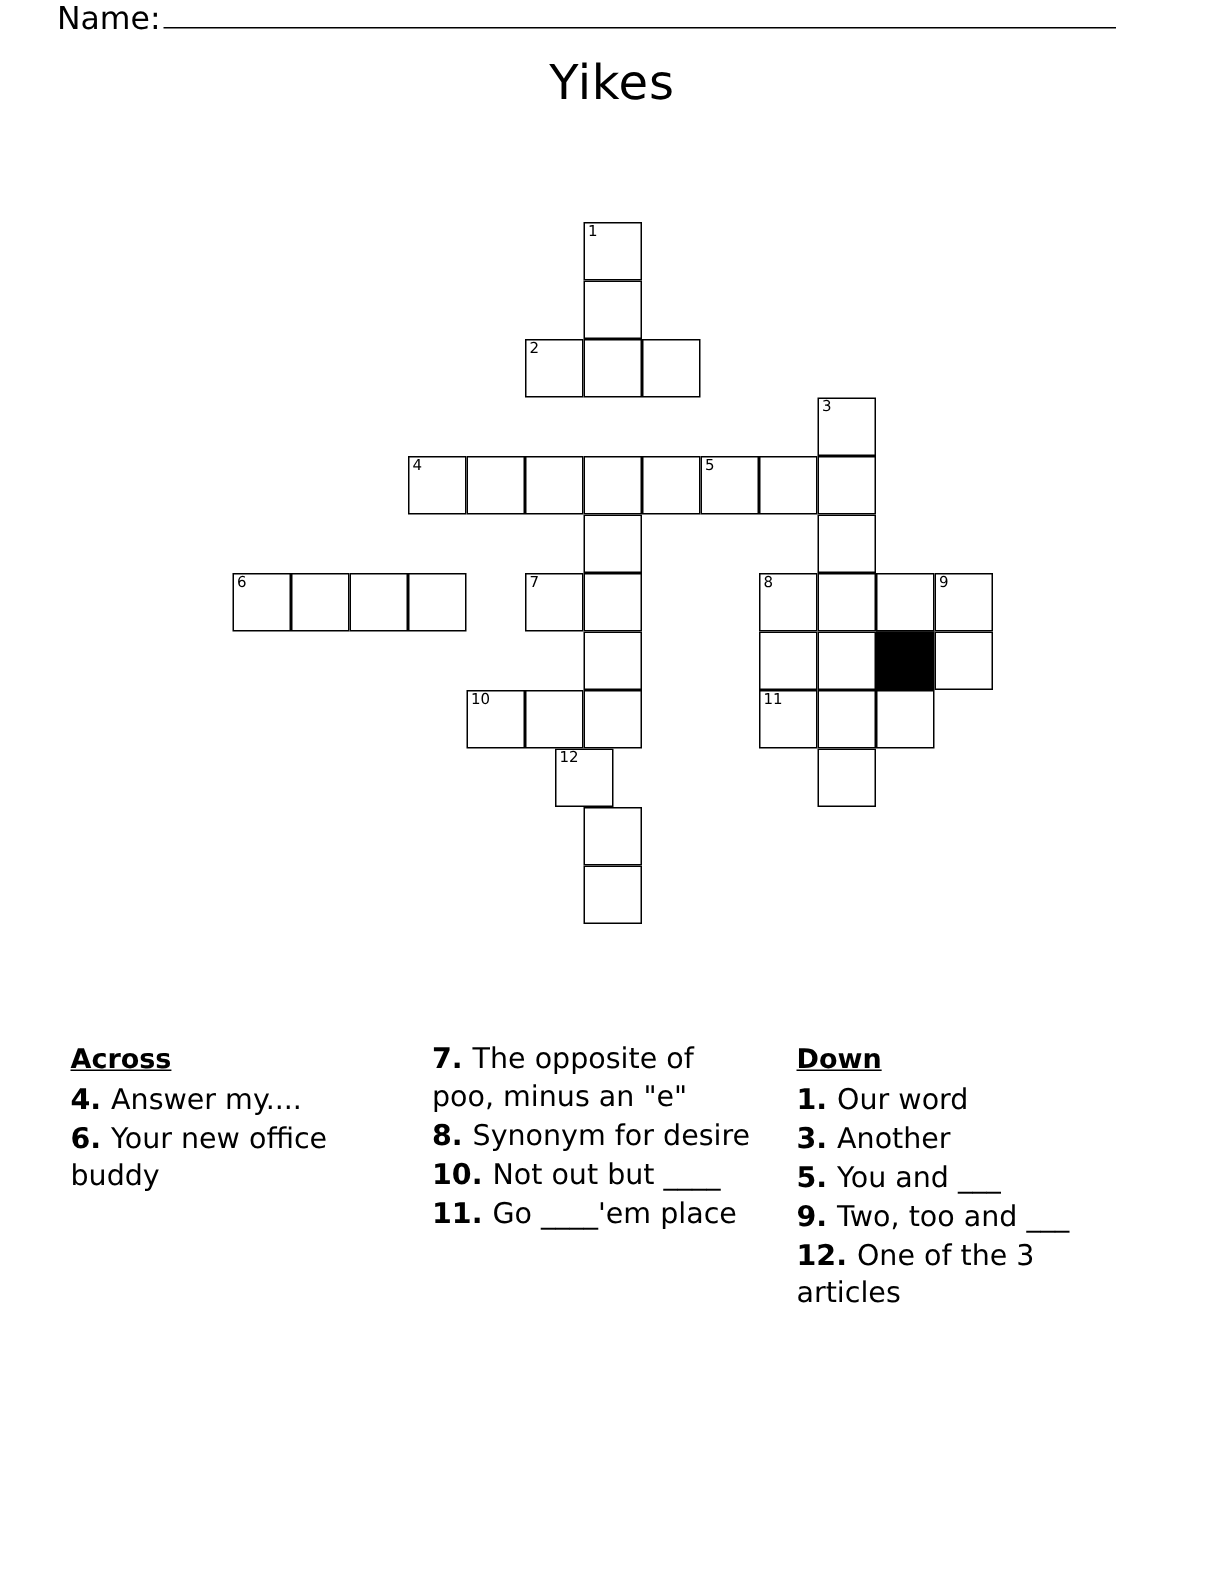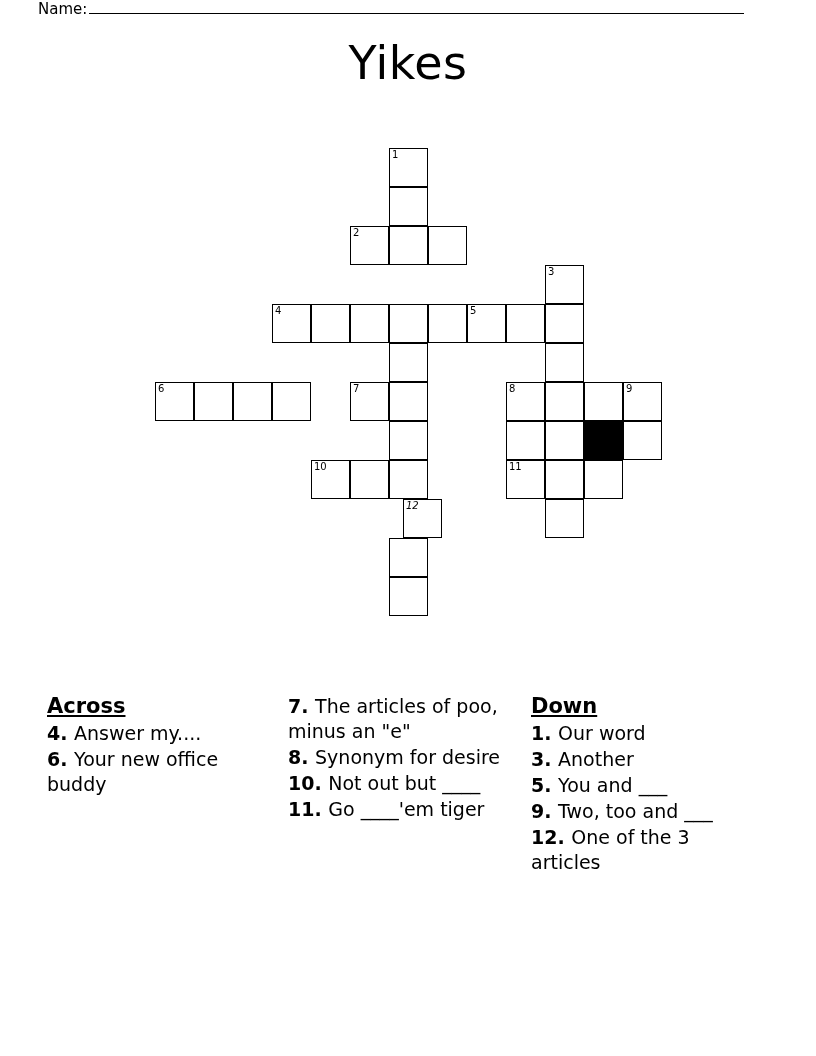--- a/index.html
+++ b/index.html
@@ -17,40 +17,40 @@
   }
 
   
   .name-row {
     position: absolute;
     top: 0px;
     left: 38px;
     width: 706px;
     display: flex;
     align-items: baseline;
-    font-size: 15px;
+    font-size: 21px;
   }
   .name-label {
     white-space: nowrap;
   }
   .name-rule {
     flex: 1;
     border-bottom: 1px solid #000;
     margin-left: 2px;
     height: 13px;
   }
 
   
   .puzzle-title {
     position: absolute;
     top: 36px;
     left: 0;
     width: 816px;
     text-align: center;
-    font-size: 46px;
+    font-size: 32px;
     font-weight: normal;
     letter-spacing: 0.5px;
   }
 
   
   #grid-wrap {
     position: absolute;
     top: 148px;
     left: 0;
     width: 816px;
@@ -90,21 +90,21 @@
     font-size: 19px;
     line-height: 25px;
   }
   .clue-col.col1 { left: 47px; width: 215px; }
   .clue-col.col2 { left: 288px; width: 215px; }
   .clue-col.col3 { left: 531px; width: 225px; }
 
   .clue-head {
     font-weight: bold;
     text-decoration: underline;
-    font-size: 21px;
+    font-size: 18px;
     margin-bottom: 2px;
     display: block;
   }
   .clue {
     display: block;
     margin-bottom: 1px;
   }
   .clue .n {
     font-weight: bold;
   }
@@ -172,42 +172,42 @@
     <div class="cell" style="left: 311px; top: 312px; padding-left: 24px;">
       <span class="num">10</span>
     </div>
     <div class="cell" style="left: 350px; top: 312px;"></div>
     <div class="cell" style="left: 389px; top: 312px;"></div>
     <div class="cell" style="left: 506px; top: 312px;">
       <span class="num">11</span>
     </div>
     <div class="cell" style="left: 545px; top: 312px;"></div>
     <div class="cell" style="left: 584px; top: 312px;"></div>
-    <div class="cell" style="left: 403px; top: 351px; font-style: italic;">
+    <div class="cell" style="left: 370px; top: 351px;">
       <span class="num">12</span>
     </div>
     <div class="cell" style="left: 545px; top: 351px;"></div>
     <div class="cell" style="left: 389px; top: 390px;"></div>
     <div class="cell" style="left: 389px; top: 429px;"></div>
   </div>
 
 <div id="clues">
   <div class="clue-col col1">
     <span class="clue-head">Across</span>
     <div id="col1-list">
         <span class="clue"><span class="n">4. </span><span>Answer my....</span></span>
         <span class="clue"><span class="n">6. </span><span>Your new office buddy</span></span>
       </div>
   </div>
   <div class="clue-col col2">
     <div id="col2-list">
-        <span class="clue"><span class="n">7. </span><span>The articles of poo, minus an "e"</span></span>
+        <span class="clue"><span class="n">7. </span><span>The opposite of poo, minus an "e"</span></span>
         <span class="clue"><span class="n">8. </span><span>Synonym for desire</span></span>
         <span class="clue"><span class="n">10. </span><span>Not out but ____</span></span>
-        <span class="clue"><span class="n">11. </span><span>Go ____'em tiger</span></span>
+        <span class="clue"><span class="n">11. </span><span>Go ____'em place</span></span>
       </div>
   </div>
   <div class="clue-col col3">
     <span class="clue-head">Down</span>
     <div id="col3-list">
         <span class="clue"><span class="n">1. </span><span>Our word</span></span>
         <span class="clue"><span class="n">3. </span><span>Another</span></span>
         <span class="clue"><span class="n">5. </span><span>You and ___</span></span>
         <span class="clue"><span class="n">9. </span><span>Two, too and ___</span></span>
         <span class="clue"><span class="n">12. </span><span>One of the 3 articles</span></span>

